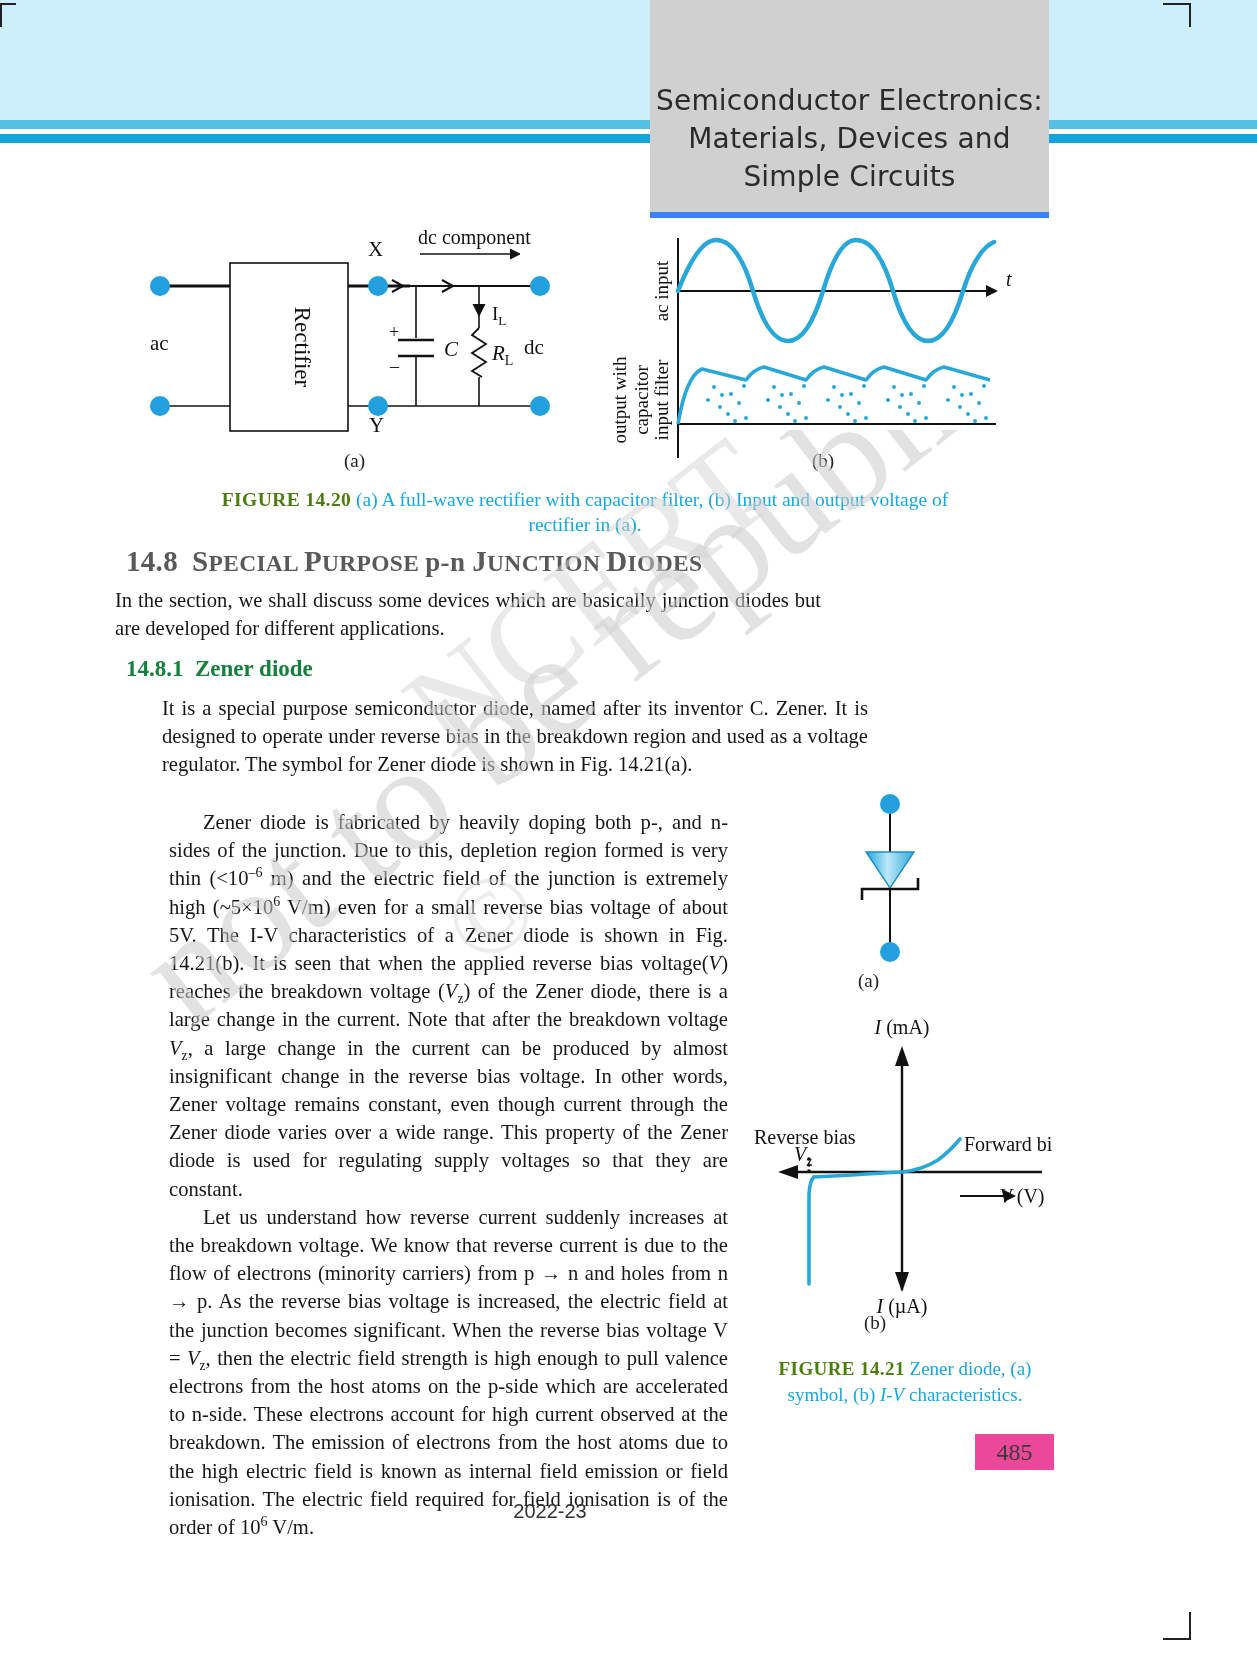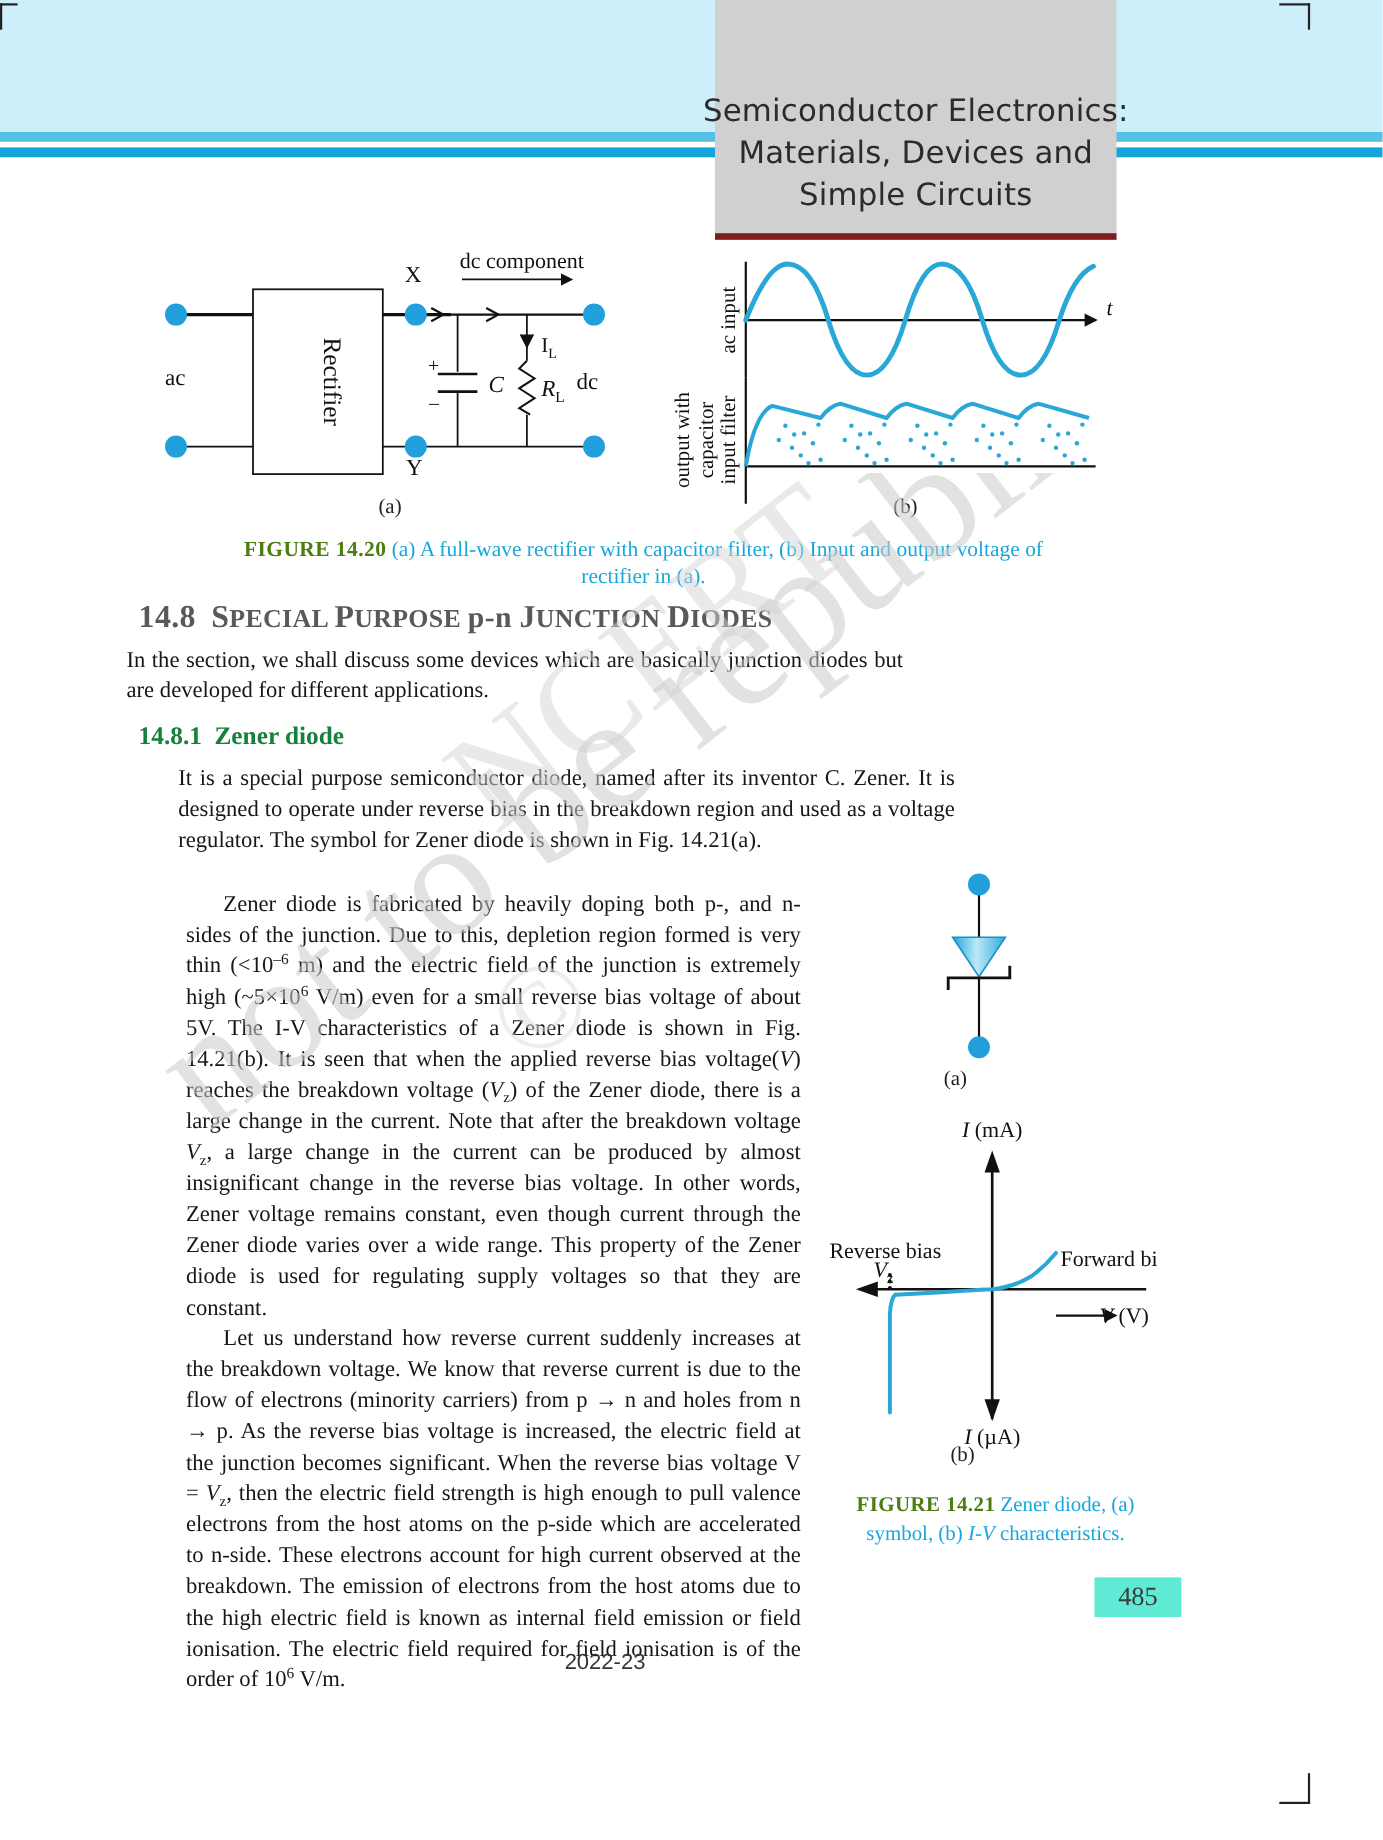--- a/index.html
+++ b/index.html
@@ -40,23 +40,23 @@
     position: absolute;
     left: 0; top: 134px;
     width: 1257px; height: 9px;
     background: #13a4dc;
   }
 
   
   #chapter-plate {
     position: absolute;
     left: 650px; top: 0px;
-    width: 365px; height: 218px;
+    width: 399px; height: 218px;
     background: #d0d0d0;
-    border-bottom: 6px solid #7f1d1d;
+    border-bottom: 6px solid #3b82f6;
     box-sizing: border-box;
     display: flex;
     flex-direction: column;
     justify-content: flex-end;
     align-items: center;
     padding-bottom: 16px;
   }
   #chapter-plate .line {
     font-family: "DejaVu Sans", sans-serif;
     font-size: 28px;
@@ -191,27 +191,26 @@
     position: absolute;
     left: 864px; top: 1312px;
     font-size: 19px; color: #222;
   }
 
   
   #page-number {
     position: absolute;
     left: 975px; top: 1434px;
     width: 79px; height: 36px;
-    background: #5eead4;
+    background: #ec4899;
     color: #3a3a3a;
     font-size: 24px;
     display: flex;
     align-items: center;
     justify-content: center;
-    margin-left: 20px;
   }
 
   
   #footer-year {
     position: absolute;
     left: 0; top: 1500px;
     width: 1100px;
     text-align: center;
     font-size: 20px;
     color: #333;

